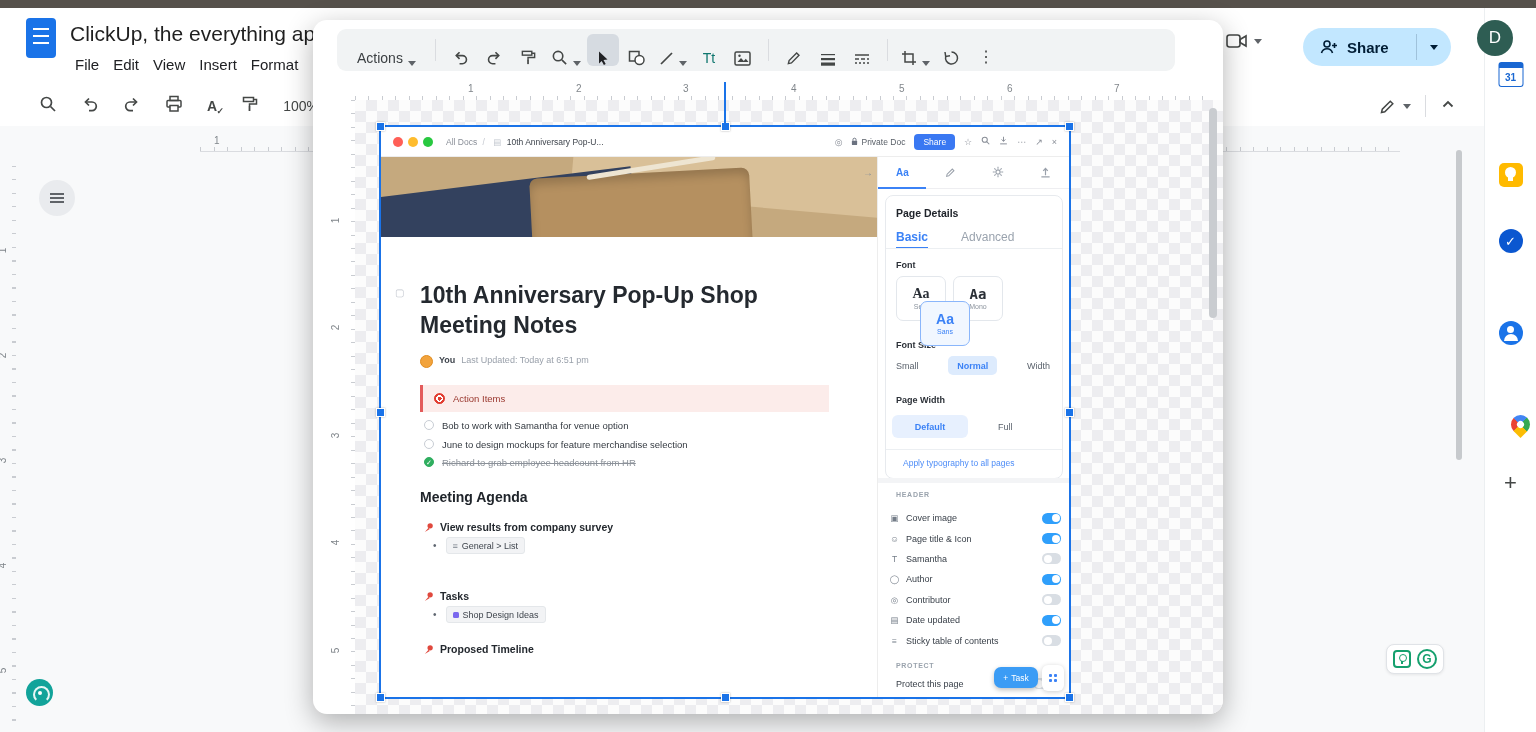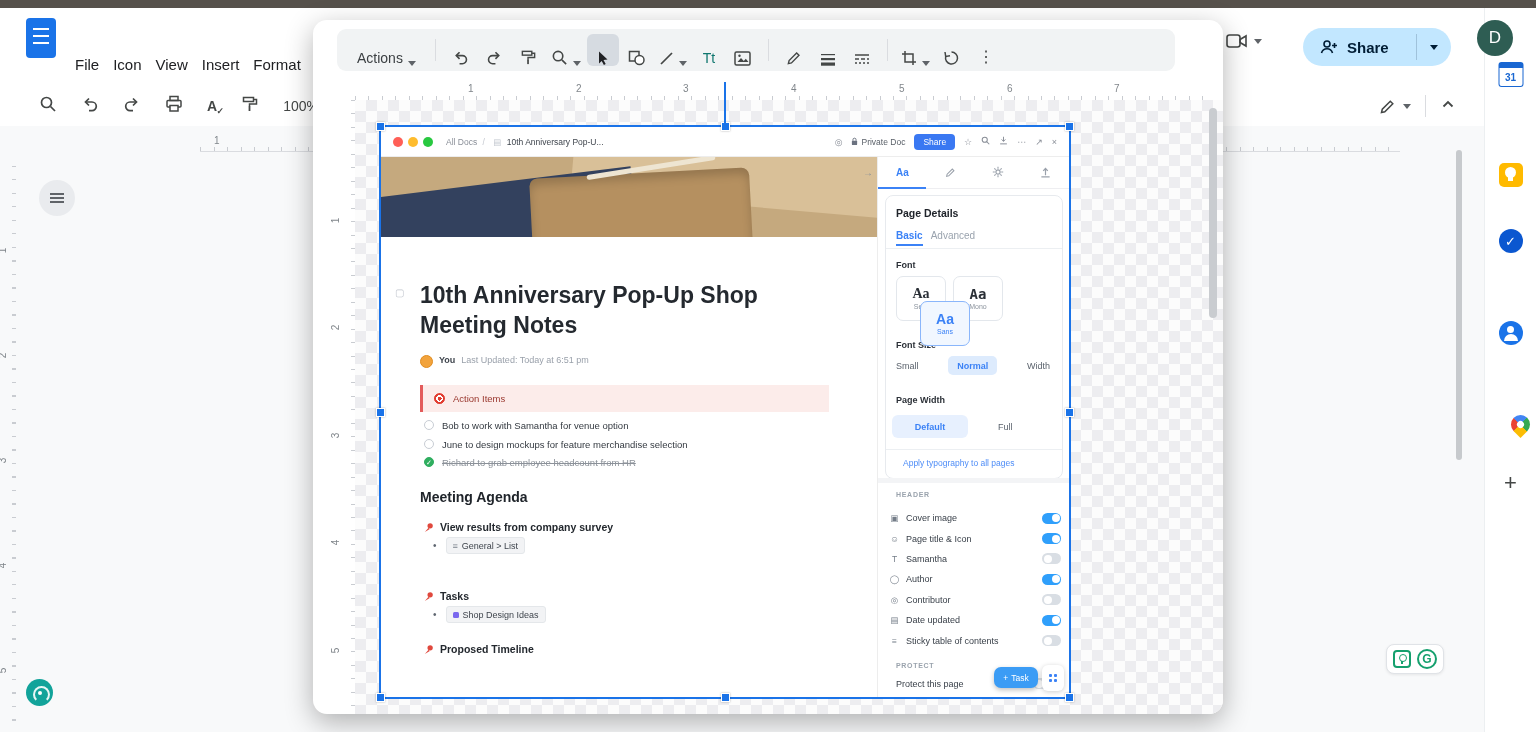--- a/index.html
+++ b/index.html
@@ -171,21 +171,21 @@
   .chip .sq{width:6px;height:6px;background:#7b68ee;border-radius:1.5px;}
 
   
   .cu-panel{position:absolute;left:496px;top:30px;width:192px;height:540px;background:#fff;border-left:1px solid #ededed;}
   .pd-tabs-top{position:absolute;left:0;top:0;width:100%;height:32px;border-bottom:1px solid #eeeef1;
       display:flex;align-items:center;justify-content:space-around;color:#9aa1ab;}
   .pd-tab-aa{font-size:10px;font-weight:700;color:#3b82f6;}
   .pd-underline{position:absolute;left:0;top:30px;width:48px;height:2px;background:#3b82f6;}
   .pd-card{position:absolute;left:7px;top:38px;width:178px;height:284px;border:1px solid #e7eaee;border-radius:8px;}
   .pd-title{position:absolute;left:18px;top:50px;font-size:10.5px;font-weight:700;color:#20242b;}
-  .pd-tabs{position:absolute;left:18px;top:73px;display:flex;gap:8px;font-size:10px;}
+  .pd-tabs{position:absolute;left:18px;top:73px;display:flex;gap:33px;font-size:12px;}
   .pd-tab-basic{color:#3b82f6;font-weight:700;position:relative;}
   .pd-tab-basic:after{content:"";position:absolute;left:0;bottom:-5px;width:100%;height:2px;background:#3b82f6;}
   .pd-tab-adv{color:#9aa3ae;}
   .pd-div1{position:absolute;left:8px;top:91px;width:176px;height:1px;background:#eceff2;}
   .pd-label{position:absolute;left:18px;font-size:9px;font-weight:700;color:#2c3138;}
   .pd-cards{position:absolute;left:18px;top:119px;display:flex;gap:7px;}
   .fcard{width:50px;height:45px;border:1px solid #e3e7ec;border-radius:7px;display:flex;flex-direction:column;
       align-items:center;justify-content:center;gap:2px;background:#fff;}
   .fcard.sel{border-color:#8ab6fb;background:#f1f7ff;}
   .fsample{font-size:14px;font-weight:700;color:#2a2f36;line-height:1;}
@@ -223,23 +223,24 @@
 </style>
 </head>
 <body>
 
 <div class="screen">
 
   <div class="chrome-strip"></div>
 
   <header class="docs-header">
     <div class="docs-logo"></div>
+    <div class="doc-title">ClickUp, the everything ap</div>
     <nav class="menubar">
       <span>File</span>
-      <span>Icon</span>
+      <span>Edit</span>
       <span>View</span>
       <span>Insert</span>
       <span>Format</span>
     </nav>
     <div class="meet-btn">
       <svg width="22" height="18" viewBox="0 0 22 18">
         <rect x="1" y="3" width="13" height="12" rx="2.5" fill="none" stroke="#444746" stroke-width="1.6"></rect>
         <path d="M14 7.5l6-3.5v10l-6-3.5z" fill="none" stroke="#444746" stroke-width="1.6"></path>
       </svg>
       <span class="caret"></span>

